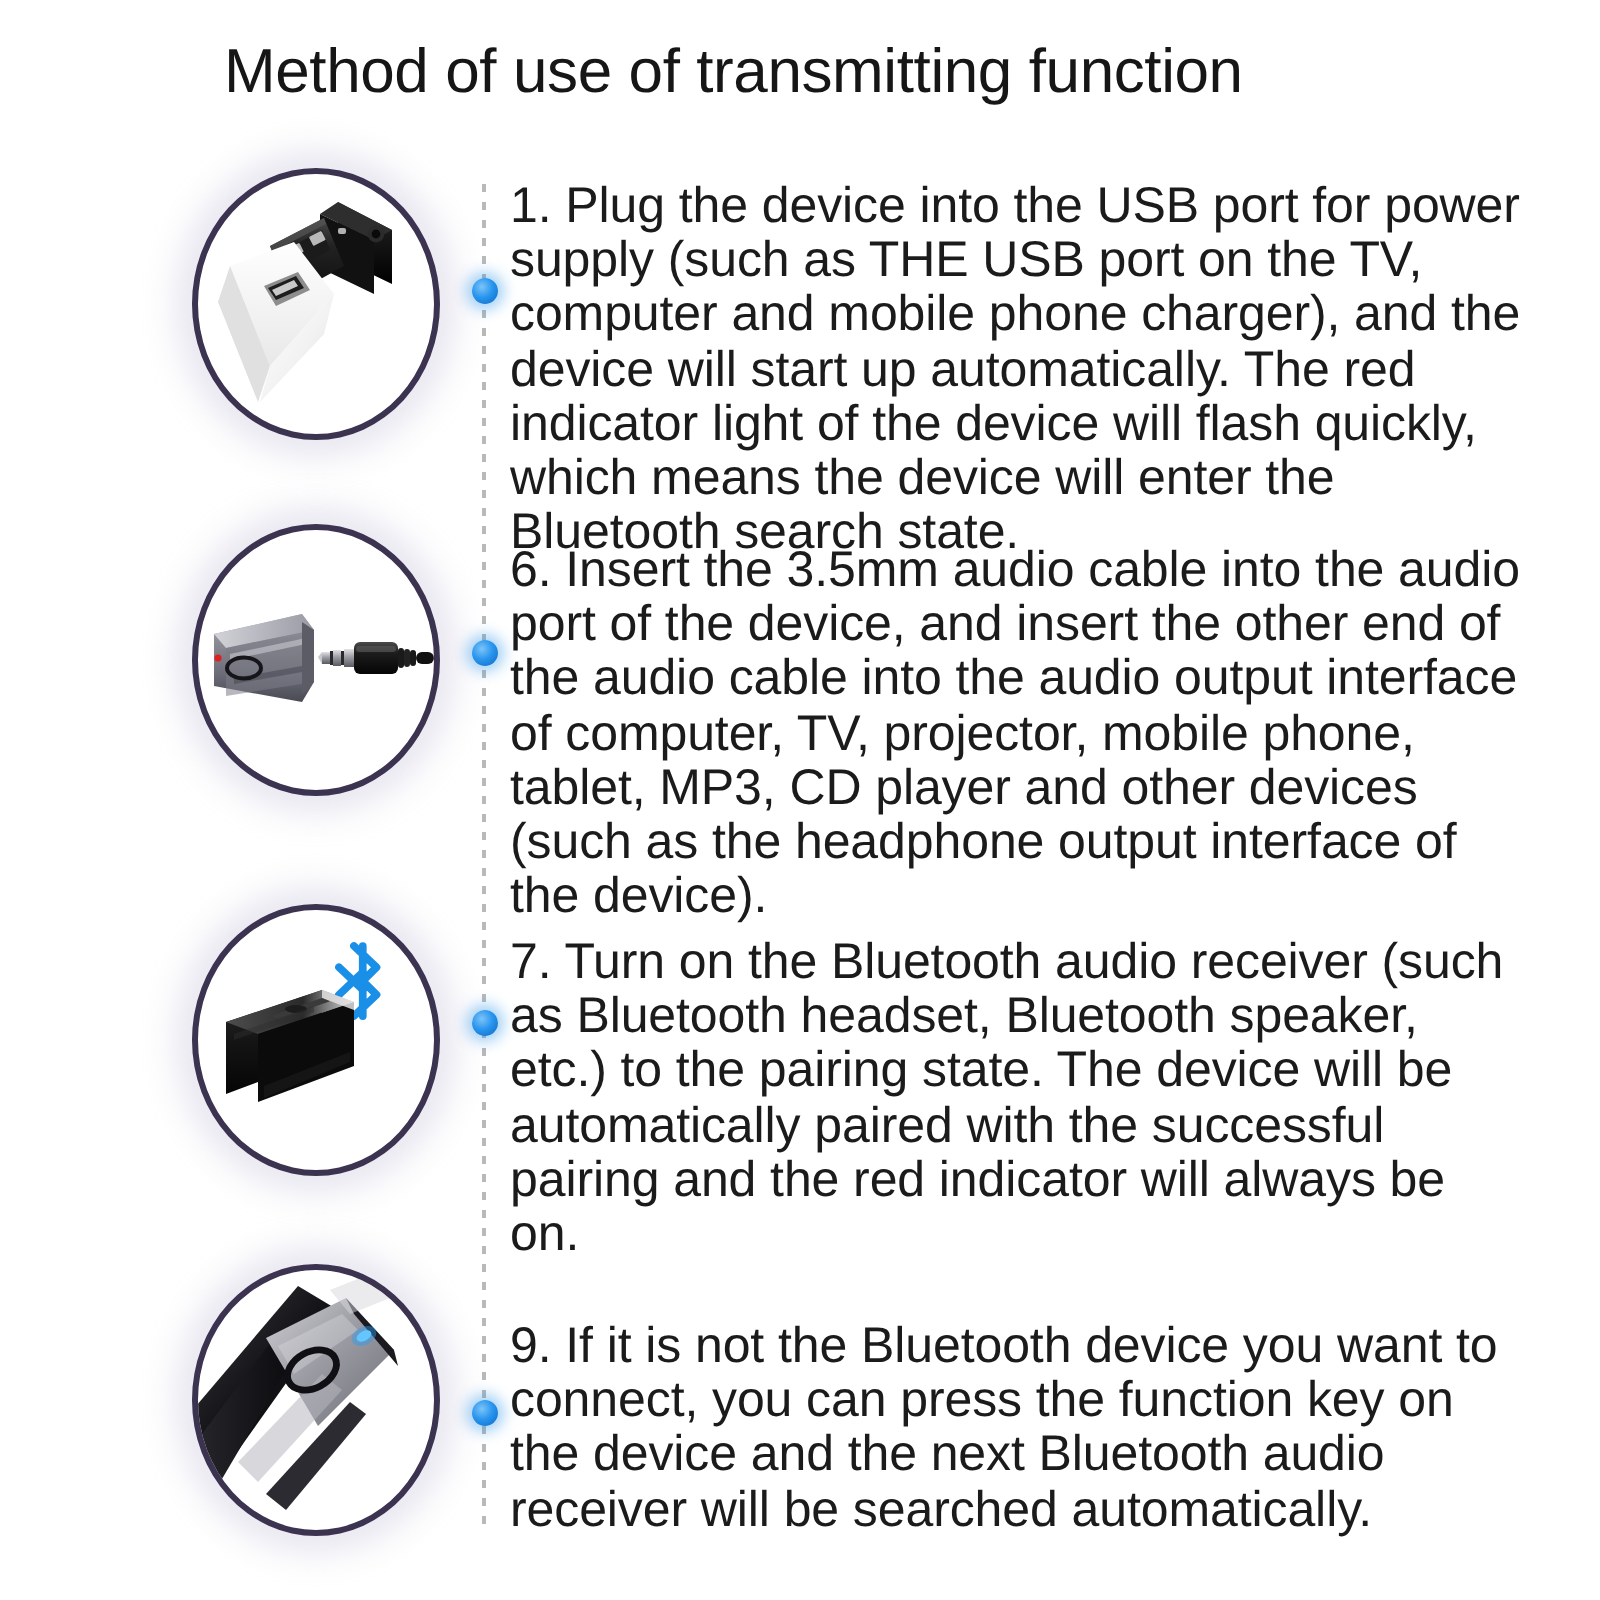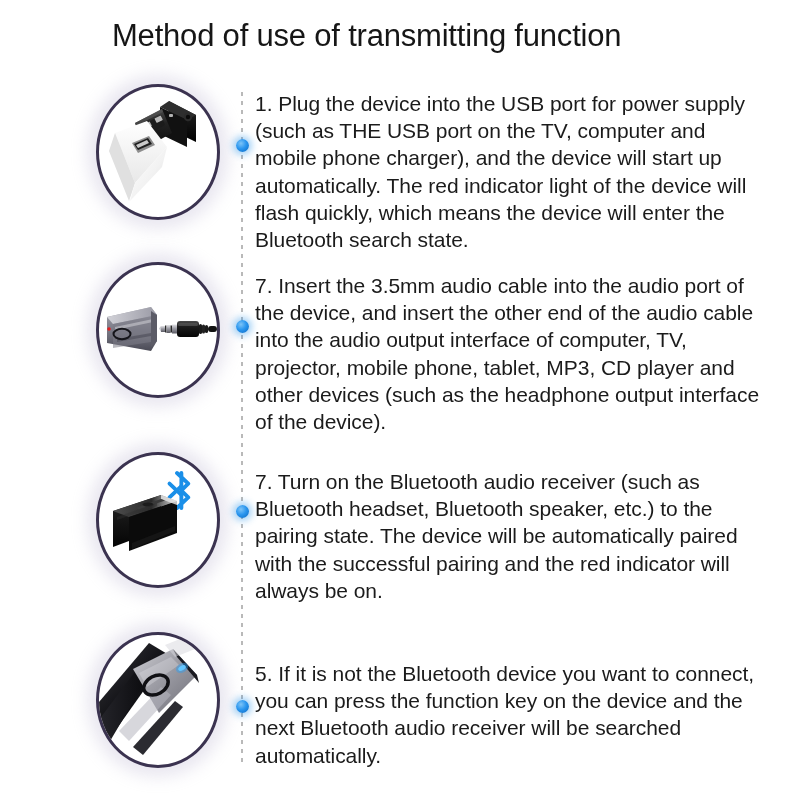--- a/index.html
+++ b/index.html
@@ -79,21 +79,21 @@
     box-shadow: 0 0 16px 9px rgba(182,175,205,0.30);
     overflow: hidden;
   }
   .bubble svg { display: block; }
 
   
   .step-text {
     position: absolute;
     left: 255px;
     width: 508px;
-    font-size: 21px;
+    font-size: 25px;
     line-height: 27.2px;
     color: #1b1b1b;
     letter-spacing: -0.05px;
   }
 
   .step-1 .bubble { left: 96px; top: 84px; }
   .step-2 .bubble { left: 96px; top: 262px; }
   .step-3 .bubble { left: 96px; top: 452px; }
   .step-4 .bubble { left: 96px; top: 632px; }
 </style>
@@ -208,21 +208,21 @@
 
         <rect x="78" y="56" width="22" height="16" rx="3" fill="url(#plugBlk)"></rect>
         <rect x="79" y="58" width="20" height="3" rx="1.5" fill="#5e5e5e" opacity="0.6"></rect>
 
         <rect x="100" y="59" width="3" height="10" rx="1.5" fill="#1a1a1a"></rect>
         <rect x="103" y="59.5" width="3" height="9" rx="1.5" fill="#222222"></rect>
         <rect x="106" y="60" width="3" height="8" rx="1.5" fill="#1a1a1a"></rect>
         <rect x="109" y="61" width="9" height="6" rx="3" fill="#111111"></rect>
       </svg>
     </div>
-    <div class="step-text" style="top:272px">7. Insert the 3.5mm audio cable into the audio port of the device, and insert the other end of the audio cable into the audio output interface of computer, TV, projector, mobile phone, tablet, MP3, CD player and other devices (such as the headphone output interface of the device).</div>
+    <div class="step-text" style="top:272px">6. Insert the 3.5mm audio cable into the audio port of the device, and insert the other end of the audio cable into the audio output interface of computer, TV, projector, mobile phone, tablet, MP3, CD player and other devices (such as the headphone output interface of the device).</div>
   </div>
 
   <div class="step step-3">
     <div class="bubble">
       <svg width="118" height="130" viewBox="0 0 118 130">
         <defs>
           <linearGradient id="spkFront" x1="0" y1="0" x2="0" y2="1">
             <stop offset="0%" stop-color="#2b2b2b"></stop>
             <stop offset="50%" stop-color="#141414"></stop>
             <stop offset="100%" stop-color="#050505"></stop>
@@ -295,16 +295,16 @@
         <ellipse cx="57" cy="50" rx="13" ry="9" transform="rotate(-28 57 50)" fill="none" stroke="#101014" stroke-width="3.4"></ellipse>
 
         <g>
           <ellipse cx="83" cy="33" rx="6.5" ry="4.5" transform="rotate(-28 83 33)" fill="#2a9ef2" opacity="0.45"></ellipse>
           <ellipse cx="83" cy="33" rx="4" ry="2.4" transform="rotate(-28 83 33)" fill="#63c6ff"></ellipse>
         </g>
 
         <path d="M66 10 L86 2 L96 14 L76 22 Z" fill="#d7d7dd" opacity="0.5"></path>
       </svg>
     </div>
-    <div class="step-text" style="top:660px">5. If it is not the Bluetooth device you want to connect, you can press the function key on the device and the next Bluetooth audio receiver will be searched automatically.</div>
+    <div class="step-text" style="top:660px">9. If it is not the Bluetooth device you want to connect, you can press the function key on the device and the next Bluetooth audio receiver will be searched automatically.</div>
   </div>
 
 </div>
 
 </body></html>

